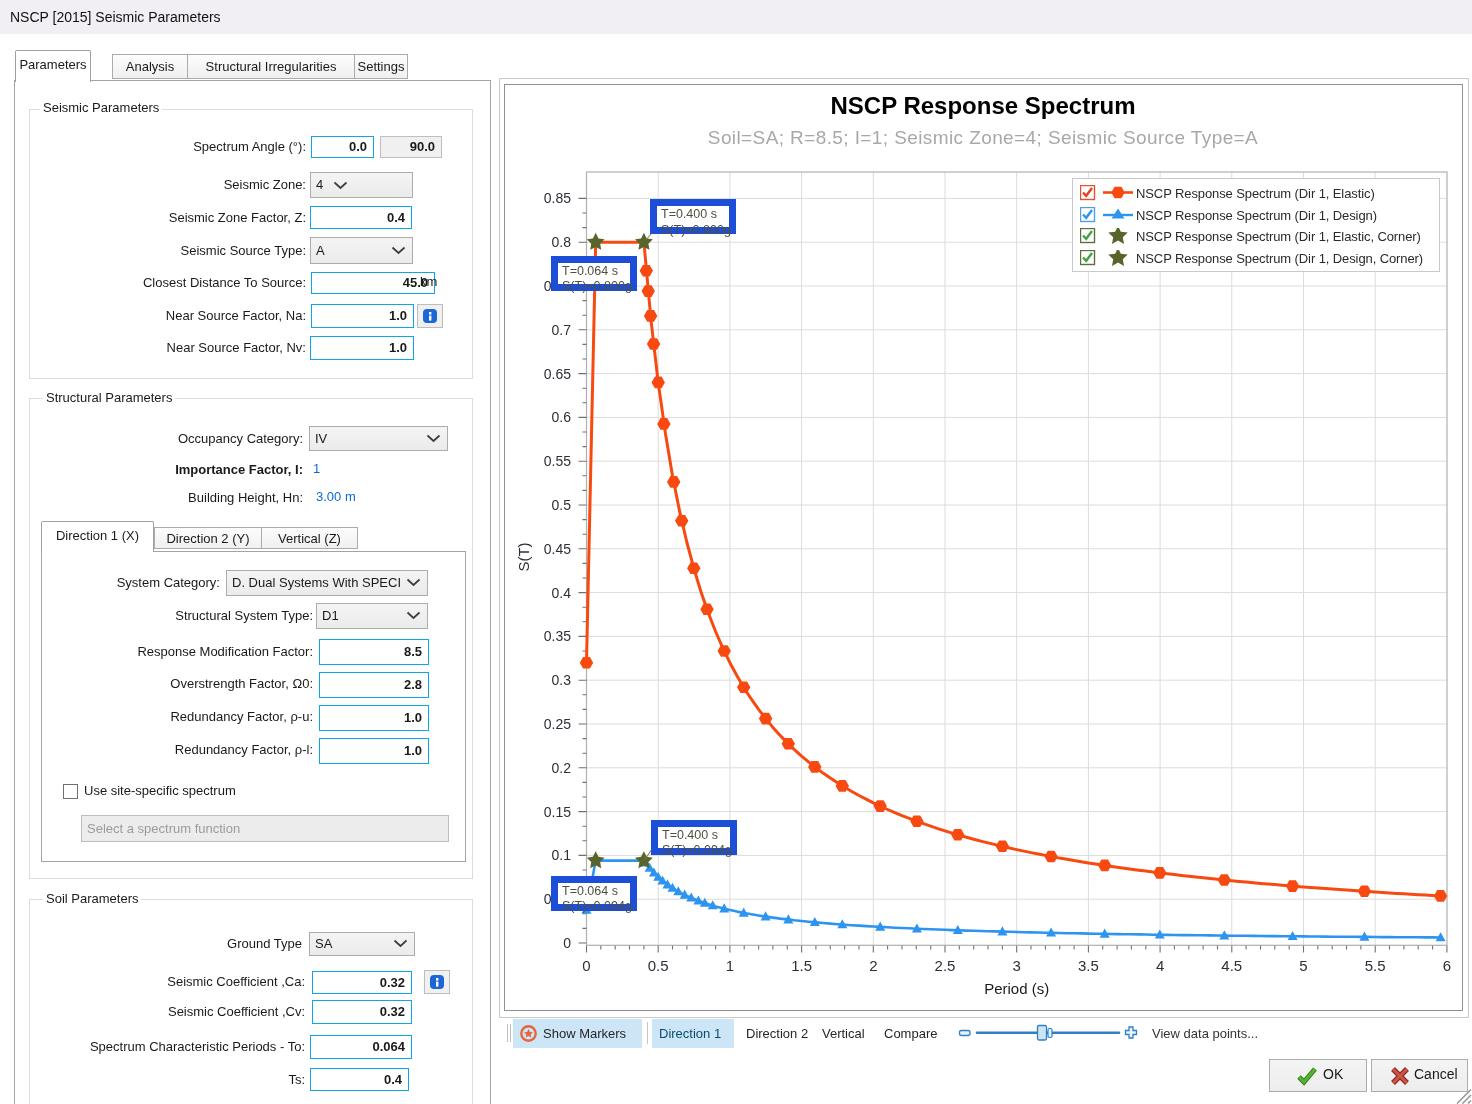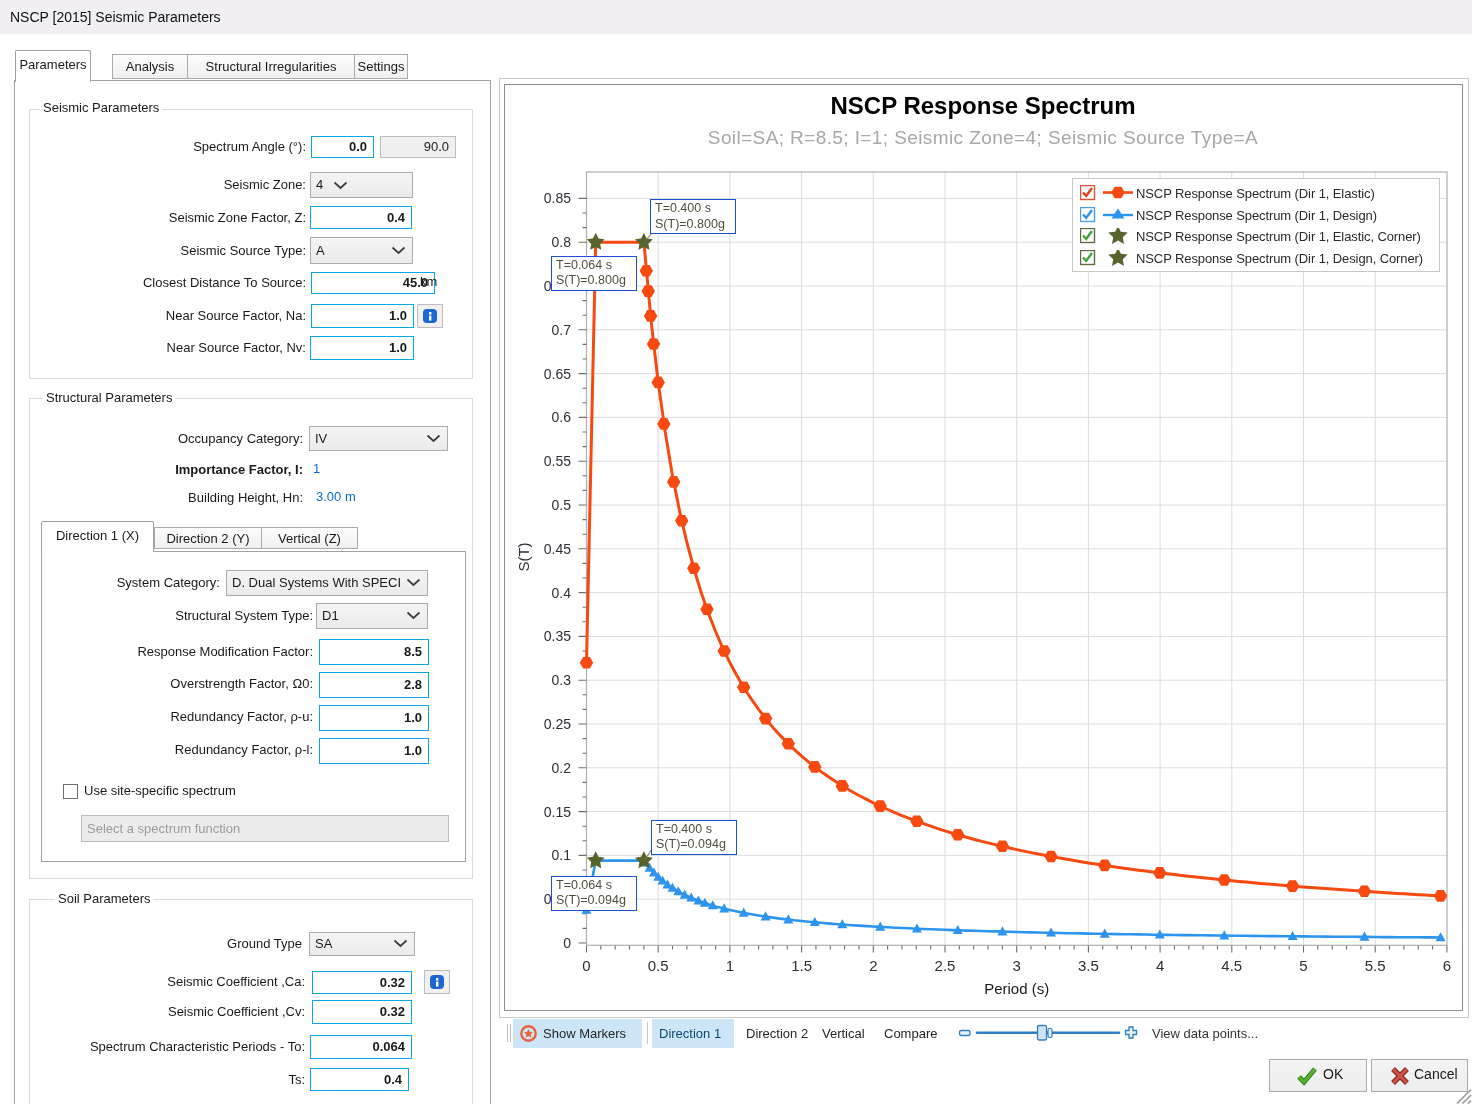--- a/index.html
+++ b/index.html
@@ -12,36 +12,36 @@
 .cb{position:absolute;background:linear-gradient(#f4f4f4,#ebebeb);border:1px solid #acacac;
   font-size:13px;color:#1a1a1a;padding-left:5px;box-sizing:border-box;white-space:nowrap;overflow:hidden;}
 
 .grp{position:absolute;border:1px solid #dcdcdc;}
 .grplab{position:absolute;background:#fff;font-size:13px;color:#1a1a1a;padding:0 3px;white-space:nowrap;}
 .tab{position:absolute;background:linear-gradient(180deg,#fcfcfc,#f0f0f0);border:1px solid #ababab;box-sizing:border-box;
   font-size:13px;color:#1a1a1a;text-align:center;}
 .tabsel{position:absolute;background:#fff;border:1px solid #a0a0a0;border-bottom:none;border-radius:2px 2px 0 0;box-sizing:border-box;
   font-size:13px;color:#1a1a1a;text-align:center;z-index:3;}
 .blue{color:#0d6dce;}
-.ann{position:absolute;background:#fff;border:1px solid #1d4ed8;color:#50503e;font-size:12.5px;
+.ann{position:absolute;background:#fff;border:7px solid #1d4ed8;color:#50503e;font-size:12.5px;
   line-height:15.5px;padding:1px 0 0 4px;box-sizing:border-box;z-index:5;}
 .tbtn{position:absolute;background:#cde6f7;font-size:13px;color:#262626;}
 </style></head><body>
 <div class="abs" style="left:0;top:0;width:1472px;height:34px;background:#f1eff3;"></div>
 <div class="abs" style="left:10px;top:8px;font-size:14px;line-height:18px;color:#111;">NSCP [2015] Seismic Parameters</div>
 <div class="abs" style="left:14px;top:80px;width:477px;height:1024px;border:1px solid #a3a3a3;border-bottom:none;box-sizing:border-box;"></div>
 <div class="tab" style="left:112px;top:54px;width:76px;height:25px;line-height:24px;">Analysis</div>
 <div class="tab" style="left:187px;top:54px;width:168px;height:25px;line-height:24px;">Structural Irregularities</div>
 <div class="tab" style="left:354px;top:54px;width:54px;height:25px;line-height:24px;">Settings</div>
 <div class="tabsel" style="left:15px;top:50px;width:76px;height:32px;line-height:28px;">Parameters</div>
 <div class="grp" style="left:29px;top:109px;width:442px;height:268px;"></div>
 <div class="grplab" style="left:40px;top:100px;">Seismic Parameters</div>
 <div class="lbl" style="right:1166px;top:138px;line-height:18px;">Spectrum Angle (°):</div>
 <div class="tb" style="left:311px;top:136px;width:63px;height:22px;line-height:20px;">0.0</div>
-<div class="ro" style="left:380px;top:136px;width:76px;height:22px;line-height:20px;">90.0</div>
+<div class="ro" style="left:380px;top:136px;width:62px;height:22px;line-height:20px;font-weight:bold;">90.0</div>
 <div class="lbl" style="right:1166px;top:176px;line-height:18px;">Seismic Zone:</div>
 <div class="cb" style="left:310px;top:172px;width:103px;height:26px;line-height:24px;">4</div>
 <svg class="abs" style="left:333px;top:180.5px;" width="15" height="9">
     <polyline points="1.5,1.5 7.5,7 13.5,1.5" fill="none" stroke="#3c3c3c" stroke-width="1.7"></polyline>
   </svg>
 <div class="lbl" style="right:1166px;top:208.5px;line-height:18px;">Seismic Zone Factor, Z:</div>
 <div class="tb" style="left:310px;top:206px;width:102px;height:23px;line-height:21px;">0.4</div>
 <div class="lbl" style="right:1166px;top:241.5px;line-height:18px;">Seismic Source Type:</div>
 <div class="cb" style="left:310px;top:237px;width:103px;height:27px;line-height:25px;">A</div>
 <svg class="abs" style="left:391px;top:246.0px;" width="15" height="9">
@@ -90,21 +90,21 @@
 <div class="lbl" style="right:1159px;top:675px;line-height:18px;">Overstrength Factor, Ω0:</div>
 <div class="tb" style="left:319px;top:671.5px;width:110px;height:26.0px;line-height:24.0px;">2.8</div>
 <div class="lbl" style="right:1159px;top:708px;line-height:18px;">Redundancy Factor, ρ-u:</div>
 <div class="tb" style="left:319px;top:704.5px;width:110px;height:26.0px;line-height:24.0px;">1.0</div>
 <div class="lbl" style="right:1159px;top:741px;line-height:18px;">Redundancy Factor, ρ-l:</div>
 <div class="tb" style="left:319px;top:737.5px;width:110px;height:26.0px;line-height:24.0px;">1.0</div>
 <div class="abs" style="left:63px;top:784px;width:13px;height:13px;background:#fff;border:1px solid #707070;"></div>
 <div class="abs" style="left:84px;top:783px;font-size:13px;">Use site-specific spectrum</div>
 <div class="cb" style="left:81px;top:814.5px;width:368px;height:27.0px;line-height:25.0px;background:#ececec;color:#9b9b9b;border-color:#bdbdbd;">Select a spectrum function</div>
 <div class="grp" style="left:29px;top:899px;width:442px;height:215px;"></div>
-<div class="grplab" style="left:43px;top:891px;margin-left:12px;">Soil Parameters</div>
+<div class="grplab" style="left:43px;top:891px;">Soil Parameters</div>
 <div class="lbl" style="right:1170px;top:934.5px;line-height:18px;">Ground Type</div>
 <div class="cb" style="left:309px;top:931.5px;width:106px;height:24.0px;line-height:22.0px;">SA</div>
 <svg class="abs" style="left:393px;top:939.0px;" width="15" height="9">
     <polyline points="1.5,1.5 7.5,7 13.5,1.5" fill="none" stroke="#3c3c3c" stroke-width="1.7"></polyline>
   </svg>
 <div class="lbl" style="right:1167px;top:973px;line-height:18px;">Seismic Coefficient ,Ca:</div>
 <div class="tb" style="left:312px;top:970.5px;width:100px;height:23.5px;line-height:21.5px;">0.32</div>
 <div class="abs" style="left:424px;top:970px;width:24px;height:22px;background:#f0f0f0;border:1px solid #bdbdbd;"></div>
 <svg class="abs" style="left:429.0px;top:974.0px;" width="16" height="16">
 <rect x="1" y="1" width="14" height="14" rx="4" fill="#1d66d6"></rect>

